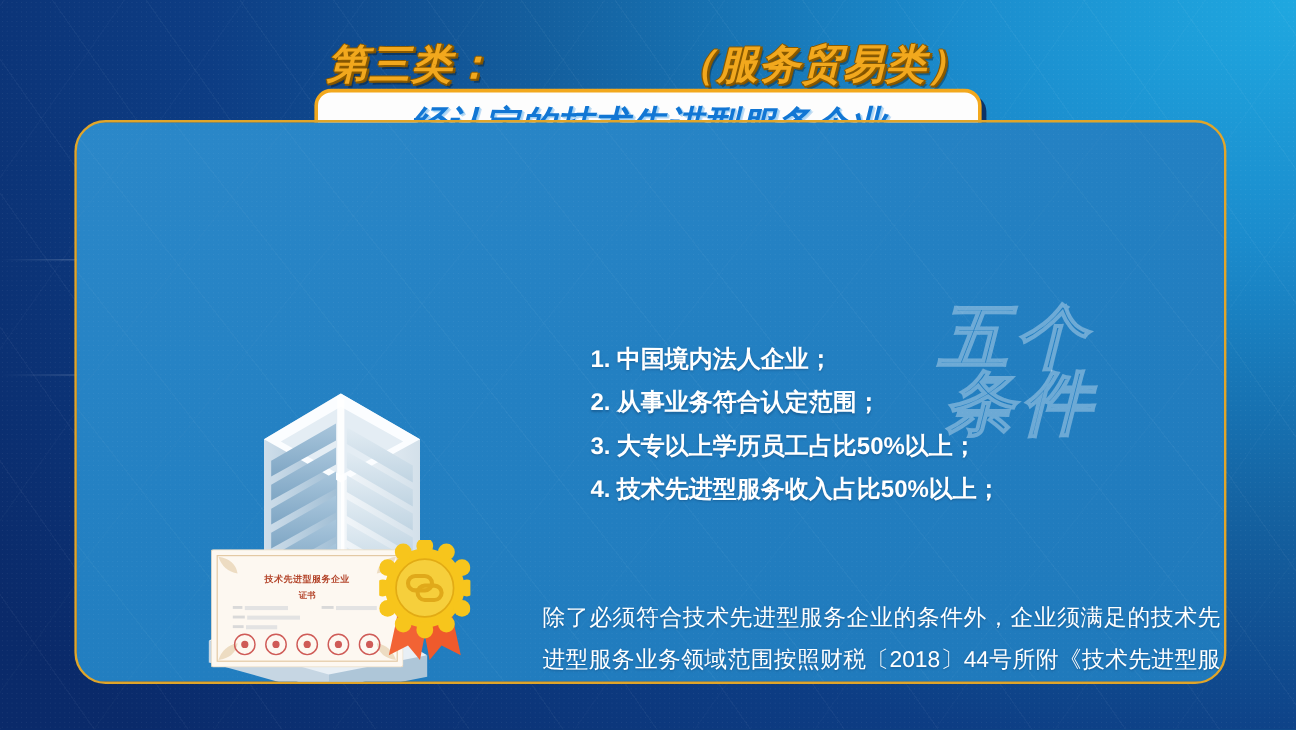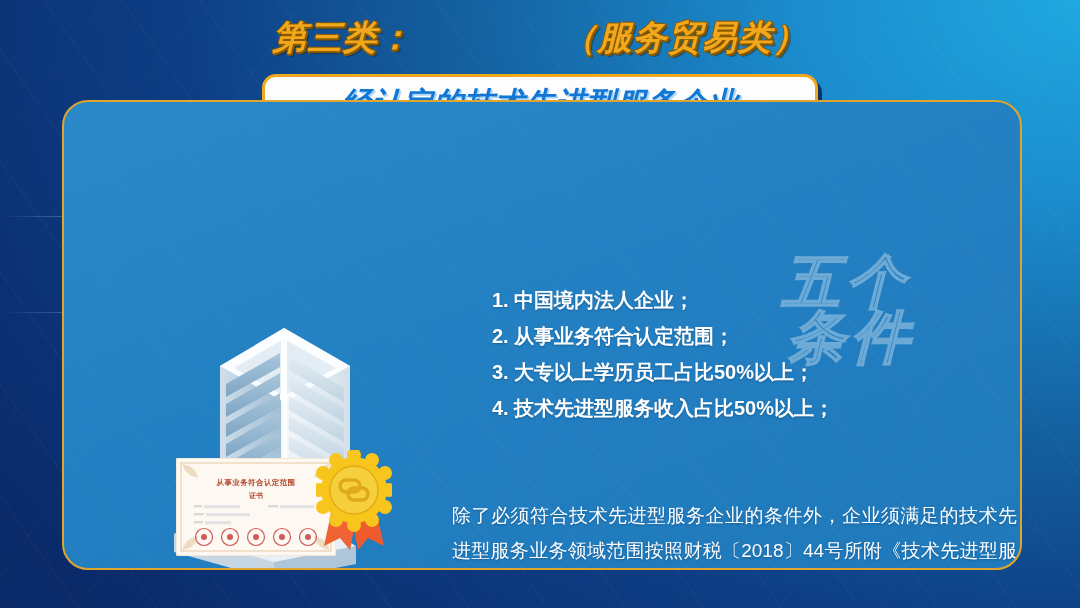--- a/index.html
+++ b/index.html
@@ -45,21 +45,21 @@
     box-sizing:border-box;overflow:hidden;
   }
   .panel-tex{position:absolute;inset:0;opacity:.10;
     background-image:repeating-linear-gradient(52deg, rgba(255,255,255,.30) 0 1px, rgba(255,255,255,0) 1px 70px),
                      repeating-linear-gradient(-52deg, rgba(255,255,255,.18) 0 1px, rgba(255,255,255,0) 1px 90px);}
   .panel-dots{position:absolute;inset:0;opacity:.10;
     background-image:radial-gradient(rgba(255,255,255,.55) .6px, transparent .7px);background-size:4px 4px;}
 
   
   .kicker{
-    position:absolute;left:0;right:0;top:15px;height:46px;
+    position:absolute;left:0;right:0;top:31px;height:46px;
     display:flex;justify-content:center;align-items:center;gap:12px;
     pointer-events:none;
   }
   .kicker span{
     font-weight:bold;font-style:italic;font-size:34px;letter-spacing:1px;
     color:#f2a81d;
     text-shadow:
       2px 0 0 #8a5a00, -1px 0 0 #8a5a00, 0 2px 0 #8a5a00, 0 -1px 0 #8a5a00,
       2px 2px 0 #7d5100, 3px 3px 0 rgba(0,0,0,.30);
     white-space:nowrap;
@@ -231,21 +231,21 @@
           <circle cx="54" cy="79" r="8.5" fill="none" stroke="#cf5b57" stroke-width="1.2"></circle>
           <circle cx="54" cy="79" r="3" fill="#cf5b57"></circle>
           <circle cx="80" cy="79" r="8.5" fill="none" stroke="#cf5b57" stroke-width="1.2"></circle>
           <circle cx="80" cy="79" r="3" fill="#cf5b57"></circle>
           <circle cx="106" cy="79" r="8.5" fill="none" stroke="#cf5b57" stroke-width="1.2"></circle>
           <circle cx="106" cy="79" r="3" fill="#cf5b57"></circle>
           <circle cx="132" cy="79" r="8.5" fill="none" stroke="#cf5b57" stroke-width="1.2"></circle>
           <circle cx="132" cy="79" r="3" fill="#cf5b57"></circle>
         </g>
       </svg>
-      <div class="cert-label">从事业务符合认定范围</div>
+      <div class="cert-label">技术先进型服务企业</div>
       <div class="cert-label2">证书</div>
     </div>
 
     <div class="medal-wrap">
       <svg width="76" height="104" viewBox="0 0 76 104">
         <polygon points="18,50 8,96 24,88 34,100 42,58" fill="#f26334"></polygon>
         <polygon points="58,50 68,96 52,88 42,100 34,58" fill="#ef5a2c"></polygon>
         <g fill="#f7c51c">
           <circle cx="38" cy="40" r="33"></circle>
         </g>

